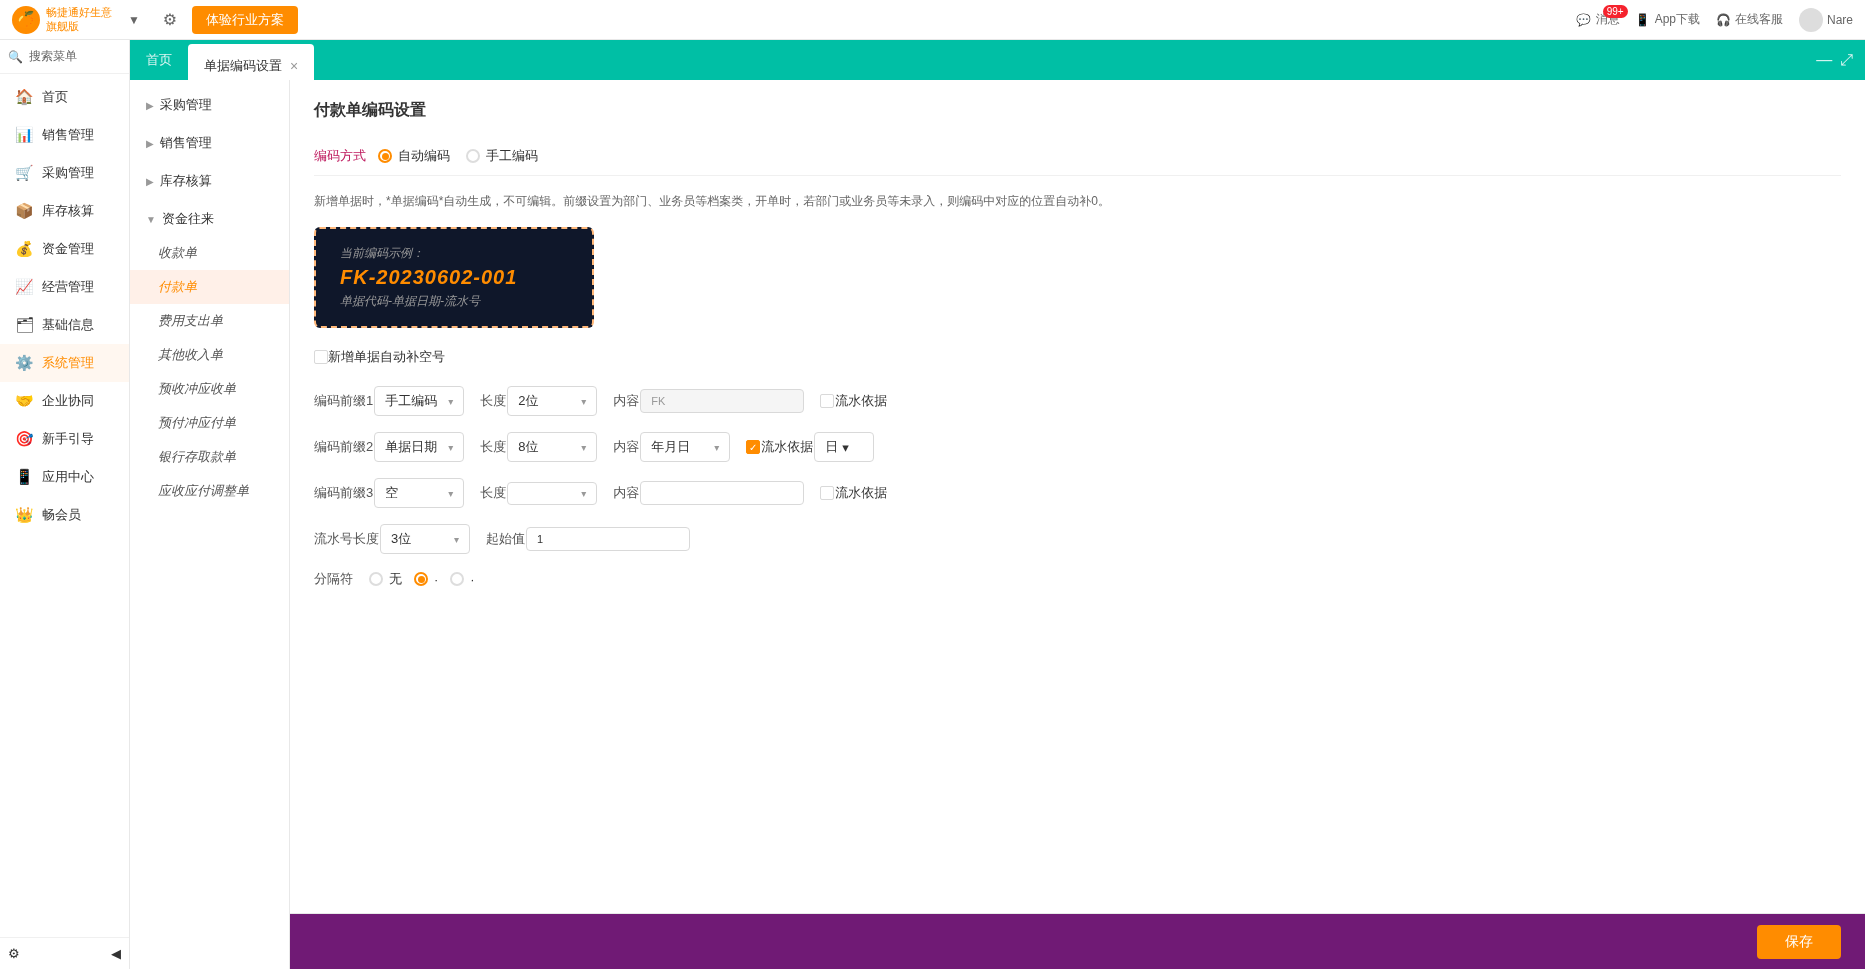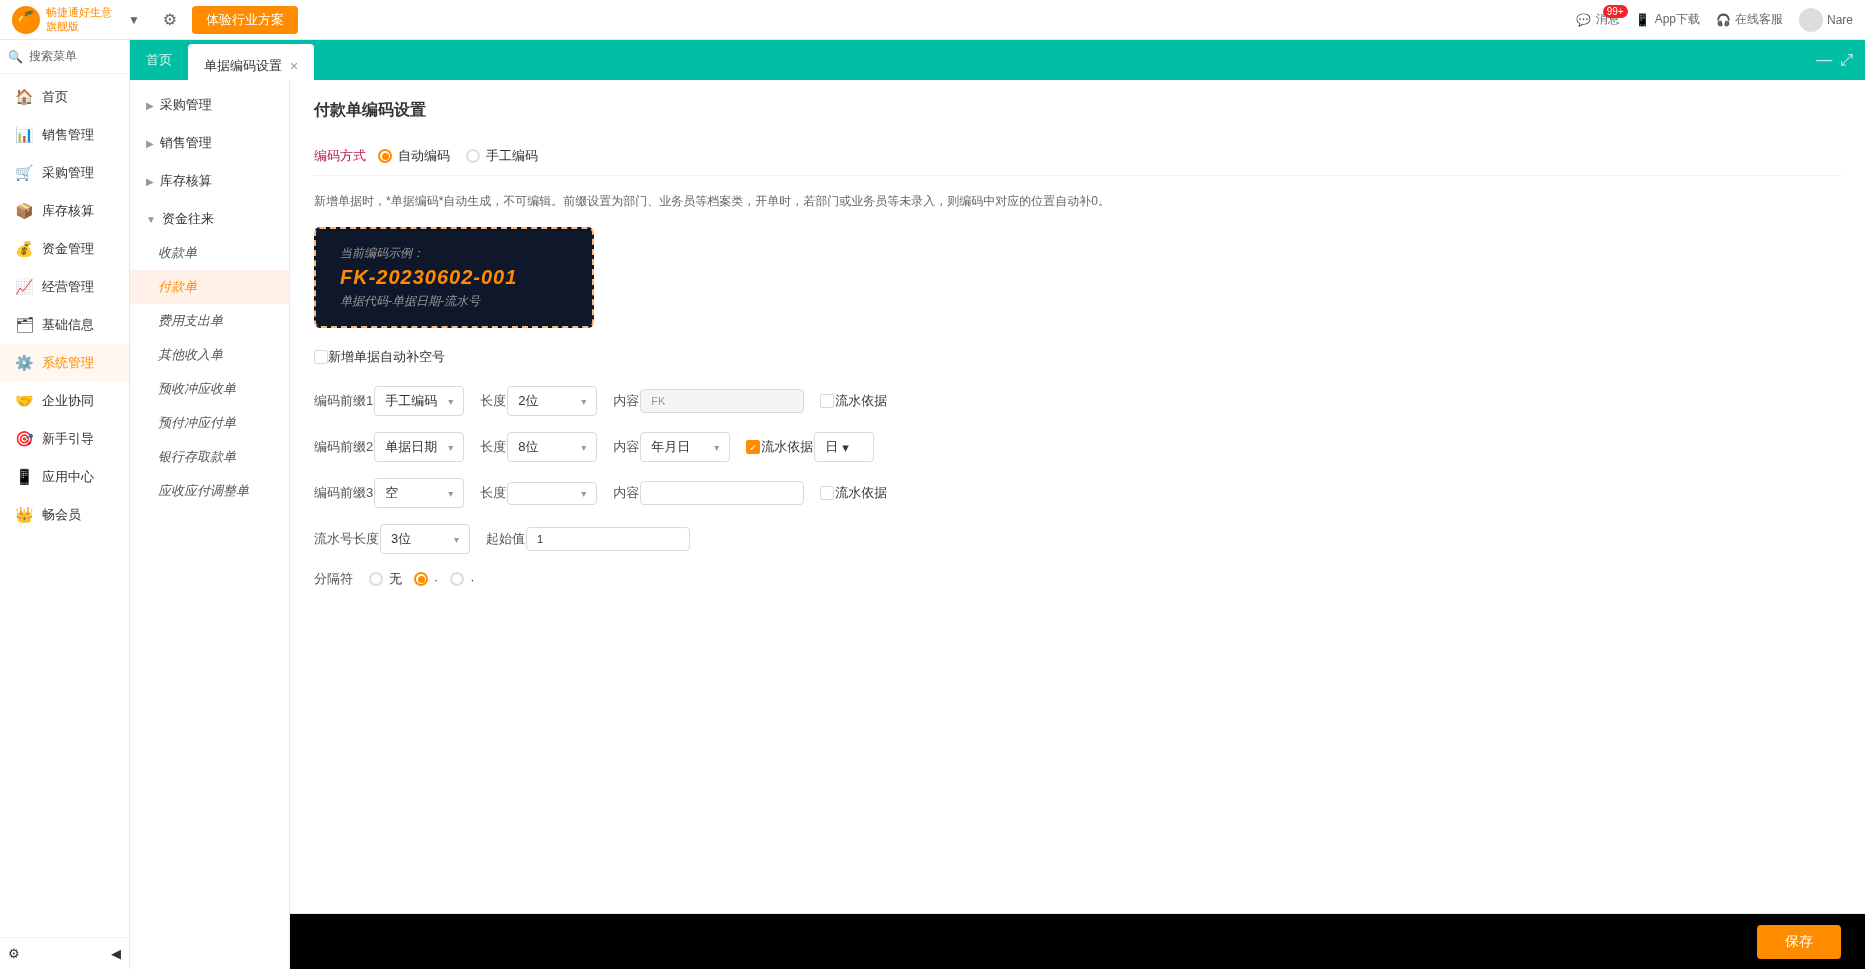--- a/index.html
+++ b/index.html
@@ -89,21 +89,21 @@
     .form-input.disabled { background: #f5f5f5; color: #999; }
     .day-select { display: flex; align-items: center; gap: 4px; border: 1px solid #d9d9d9; border-radius: 4px; padding: 5px 10px; min-width: 60px; background: #fff; cursor: pointer; font-size: 13px; color: #333; }
 
     
     .separator-row { display: flex; align-items: center; gap: 16px; margin-bottom: 16px; }
     .separator-label { color: #555; font-size: 13px; }
     .separator-options { display: flex; align-items: center; gap: 12px; }
     .sep-radio-item { display: flex; align-items: center; gap: 6px; font-size: 13px; cursor: pointer; }
 
     
-    .footer-bar { height: 56px; background: #000000; border-top: 1px solid #e8e8e8; display: flex; align-items: center; justify-content: flex-end; padding: 0 24px; }
+    .footer-bar { height: 56px; background: #701a75; border-top: 1px solid #e8e8e8; display: flex; align-items: center; justify-content: flex-end; padding: 0 24px; }
     .save-btn { background: #ff8c00; color: #fff; border: none; padding: 8px 28px; border-radius: 4px; cursor: pointer; font-size: 14px; font-weight: 500; }
 
     .content-wrapper { display: flex; flex-direction: column; flex: 1; }
     .page-inner { flex: 1; display: flex; flex-direction: column; overflow: hidden; }
   </style>
 </head>
 <body>
 
 <div class="top-bar">
   <div class="top-bar-left">

